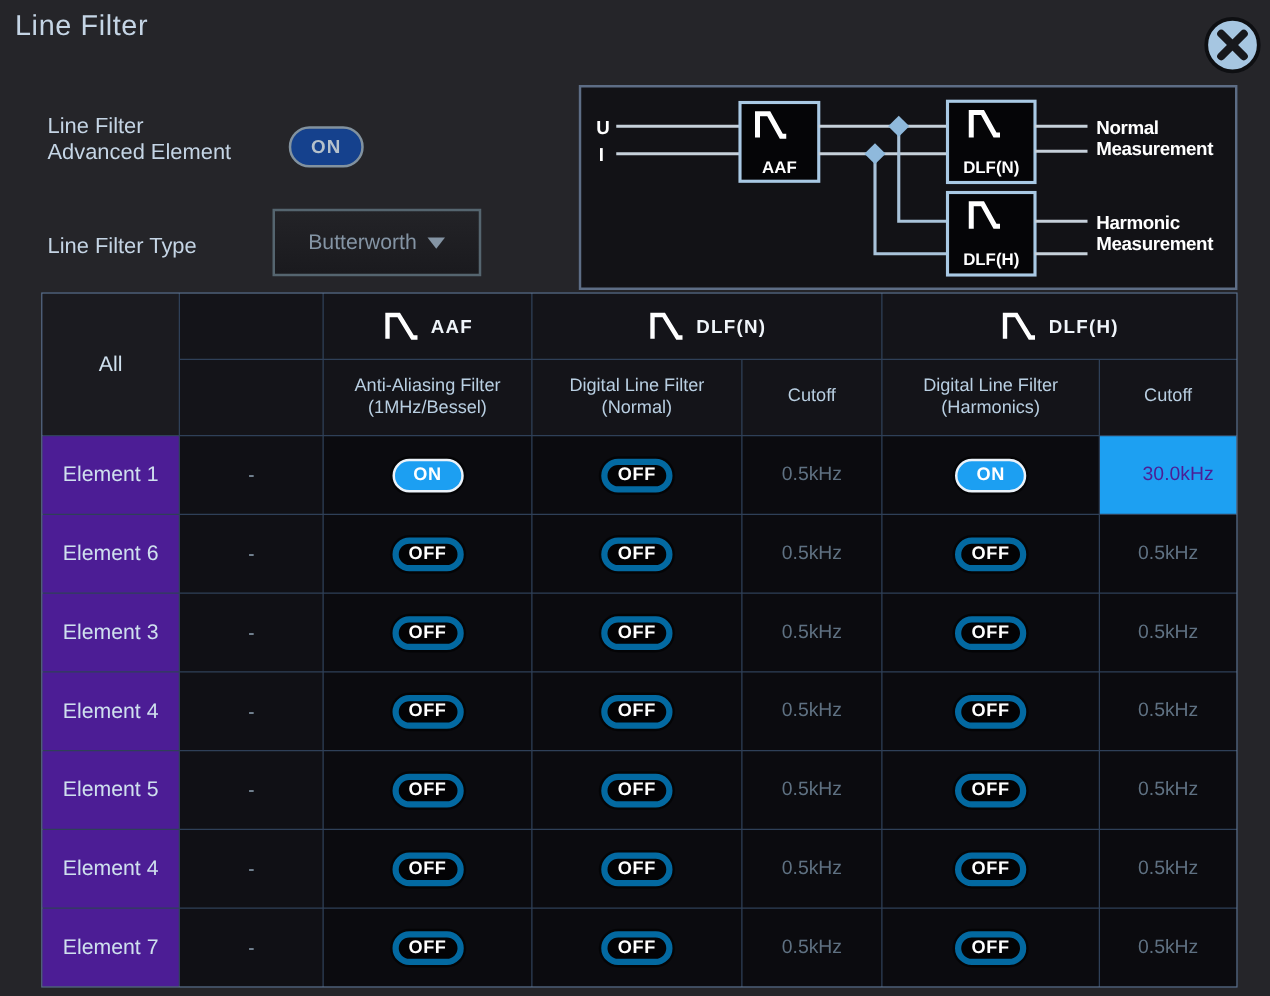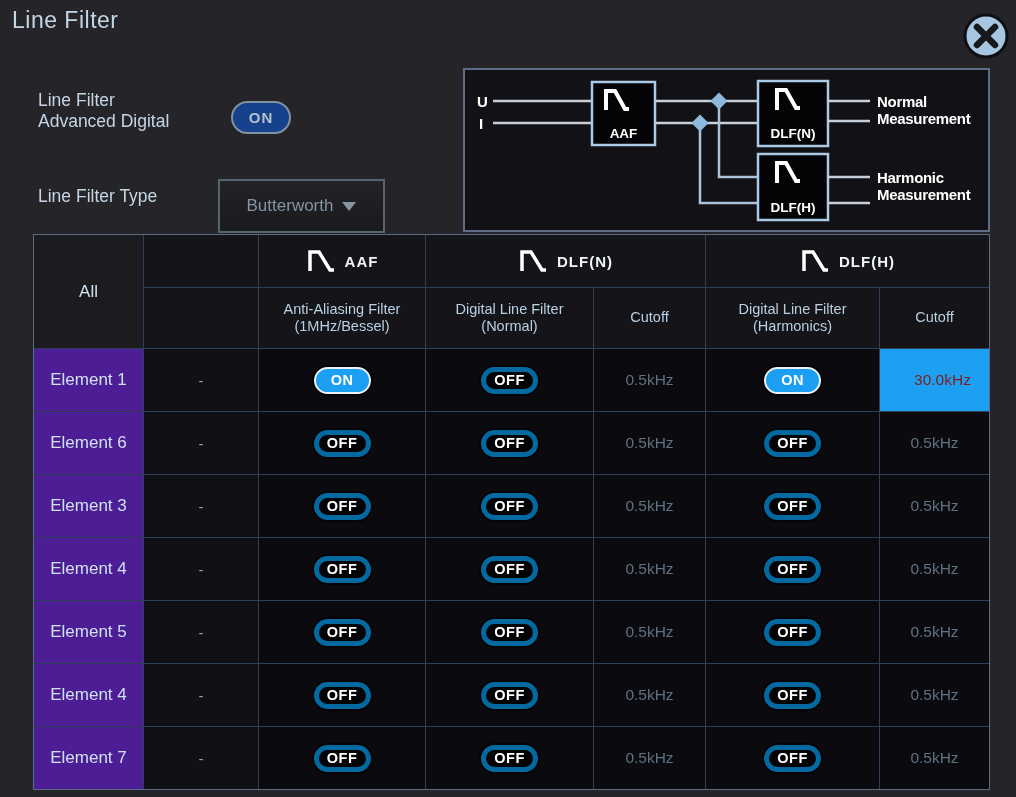--- a/index.html
+++ b/index.html
@@ -23,21 +23,21 @@
   .adv-toggle {
     left:231px; top:101px; width:60px; height:33px; border-radius:17px;
     background:#15418d; border:2px solid #82929f; color:#b5c1cb;
     font-size:15px; letter-spacing:1px;
   }
   .type-label { left:38px; top:186px; font-size:17.5px; color:#c5d5e5; }
   .type-dropdown {
     left:218px; top:167px; width:167px; height:54px; box-sizing:border-box;
     background:linear-gradient(#232327,#1a1a1e); border:2px solid #55656f;
     display:flex; align-items:center; justify-content:center; gap:9px;
-    color:#8494a4; font-size:17px; cursor:pointer;margin-top:12px;
+    color:#8494a4; font-size:17px; cursor:pointer;
   }
   .tri-down { width:0; height:0; border-left:7px solid transparent;
     border-right:7px solid transparent; border-top:9px solid #8494a4; }
 
   
   .diagram {
     left:463px; top:68px; width:527px; height:164px;
     background:#121216; border:2px solid #5d6d85; box-sizing:border-box;
   }
   .diagram svg { display:block; width:100%; height:100%; }
@@ -55,21 +55,21 @@
   .bg-label { background:#4c1d95; }
   .bg-dash  { background:#101015; }
   .bg-data  { background:#0b0b0f; }
   .cell-all { grid-row:1 / 3; background:#1b1b20; color:#cfe0ee; font-size:17px; }
   .span2 { grid-column:span 2; }
   .group { color:#f0f5fa; font-weight:bold; font-size:15px; gap:10px; letter-spacing:1px; }
   .sub  { color:#b9cfe2; font-size:14.5px; flex-direction:column; line-height:17.5px; text-align:center; }
   .elem { color:#cfe0ee; font-size:17px; }
   .dash { color:#8fa3b5; font-size:15px; }
   .cutoff { color:#5f7182; font-size:15.5px; cursor:pointer; }
-  .cutoff[data-state="true"] { background:#1da0f2; color:#7f1d1d;padding-left:16px; }
+  .cutoff[data-state="true"] { background:#1da0f2; color:#4c1d95;padding-left:16px; }
 
   .toggle {
     width:57px; height:27px; border-radius:14px; cursor:pointer;
     font-size:14.5px; letter-spacing:0.5px;
     box-shadow:0 0 0 2px rgba(0,0,0,0.55);
   }
   .toggle[data-state="ON"]  { background:#1c9ff2; border:2px solid #ebf2f9; color:#fff; }
   .toggle[data-state="OFF"] { background:#030305; border:5px solid #0369a1; color:#fff; }
 </style>
 </head>
@@ -80,21 +80,21 @@
 <div class="abs close-btn">
   <svg viewBox="0 0 48 48">
     <circle cx="24" cy="24" r="21" fill="#a6c6e1" stroke="#0e0f12" stroke-width="3"></circle>
     <line x1="15" y1="15" x2="33" y2="33" stroke="#17181c" stroke-width="6.5" stroke-linecap="round"></line>
     <line x1="33" y1="15" x2="15" y2="33" stroke="#17181c" stroke-width="6.5" stroke-linecap="round"></line>
   </svg>
 </div>
 
 <div class="abs adv-label">
   <div>Line Filter</div>
-  <div>Advanced Digital</div>
+  <div>Advanced Element</div>
 </div>
 <div class="abs pill adv-toggle" data-state="ON">ON</div>
 
 <div class="abs type-label">Line Filter Type</div>
 <div class="abs type-dropdown">
   <span>Butterworth</span>
   <span class="tri-down"></span>
 </div>
 
 <div class="abs diagram">

